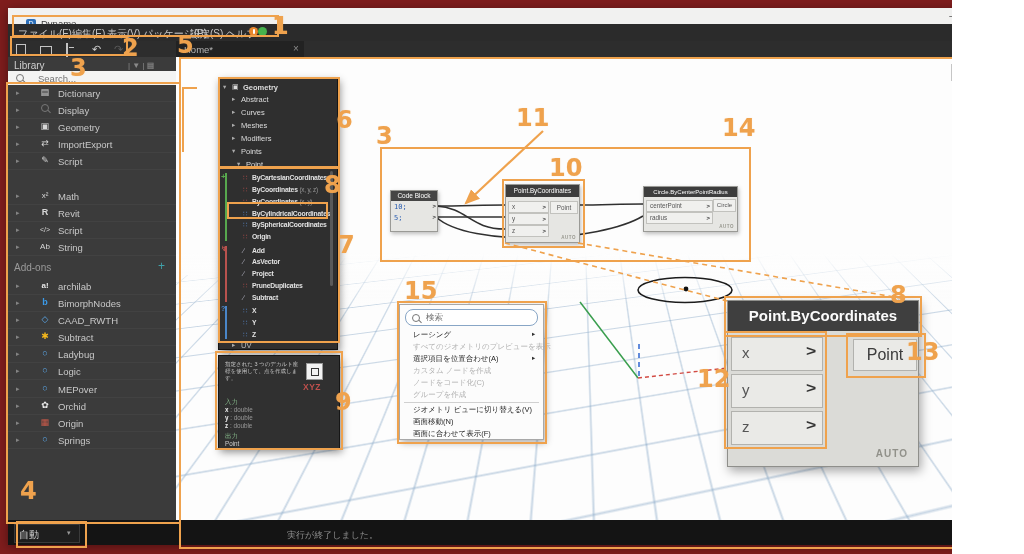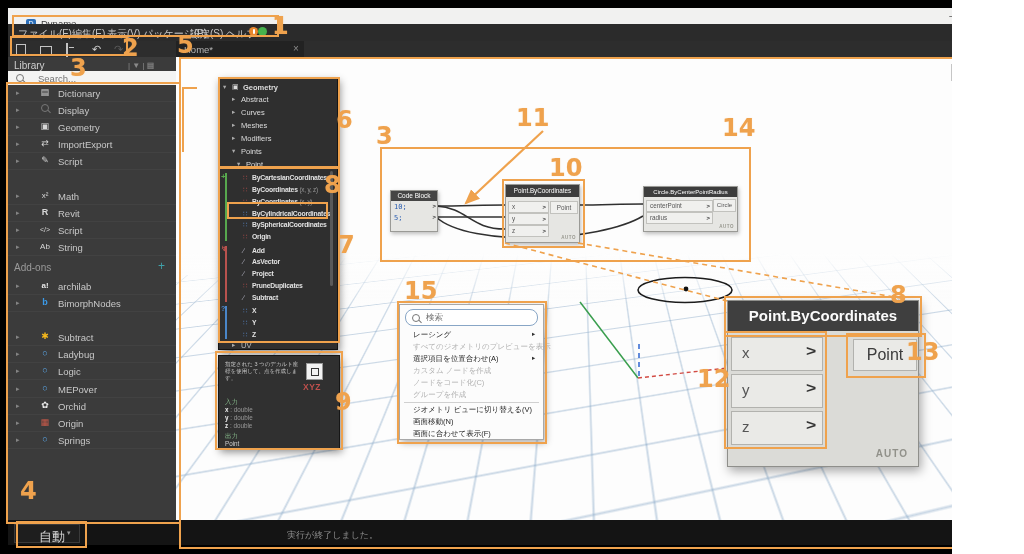--- a/index.html
+++ b/index.html
@@ -1,16 +1,16 @@
 <!DOCTYPE html>
 <html><head>
 <meta charset="utf-8">
 <style>
   html,body{margin:0;padding:0}
-  .stage{position:relative;width:952px;height:554px;background:#000000;font-family:"Liberation Sans",sans-serif;overflow:hidden}
+  .stage{position:relative;width:952px;height:554px;background:#7f1d1d;font-family:"Liberation Sans",sans-serif;overflow:hidden}
   .abs{position:absolute}
   .win{position:absolute;left:8px;top:8px;width:1002px;height:537px;background:#2b2b2b;box-shadow:0 2px 10px rgba(0,0,0,.4)}
   
   .titlebar{position:absolute;left:8px;top:8px;width:1002px;height:16px;background:#f1f1f0;color:#444}
   .logo{position:absolute;left:18px;top:11px;width:10px;height:10px;background:#2d6fb8;color:#fff;font-size:7px;line-height:10px;text-align:center;border-radius:2px}
   .wtitle{position:absolute;left:33px;top:10px;font-size:9.5px;color:#3c3c3c}
   .wc{position:absolute;top:8px;height:16px;width:24px;text-align:center;font-size:10px;line-height:15px;color:#555;cursor:default}
   .wc.min::before{content:"–"} .wc.max::before{content:"□";font-size:8px} .wc.cls::before{content:"×";font-size:11px}
   
   .menubar{position:absolute;left:8px;top:24px;width:1002px;height:17px;background:#2b2b2b}
@@ -54,21 +54,21 @@
   .ic-archilab::before{content:"a!";font-size:8px;font-weight:bold;color:#e6e6e6}
   .ic-bimorph::before{content:"b";font-weight:bold;color:#3b9ae8}
   .ic-hex::before{content:"◇";color:#5aa7e8}
   .ic-gear::before{content:"✱";color:#f5b81c}
   .ic-blue::before{content:"○";color:#5aa7e8}
   .ic-flower::before{content:"✿";color:#e8e8e8}
   .ic-spring::before{content:"▦";color:#c85a4a}
   
   .runbar{position:absolute;left:8px;top:520px;width:1002px;height:25px;background:#141414}
   .mode-dd{position:absolute;left:14px;top:524px;width:64px;height:17px;background:#1e1e1e;border:1px solid #3a3a3a}
-  .mode-dd .mlbl{position:absolute;left:24px;top:3px;font-size:13px;color:#d5d5d5}
+  .mode-dd .mlbl{position:absolute;left:4px;top:3px;font-size:10px;color:#d5d5d5}
   .mode-dd .caret{position:absolute;left:52px;top:4px;font-size:7px;color:#999}.mode-dd .caret::before{content:"▾"}
   .status{position:absolute;left:287px;top:529px;font-size:9px;color:#8d8d8d}
   
   .canvas{position:absolute;left:176px;top:57px;width:833px;height:463px;background:#fdfdfd}
   .gridwrap{position:absolute;left:176px;top:253px;width:833px;height:267px;overflow:hidden;z-index:1}
   .plane{position:absolute;left:-280px;top:-30px;width:1560px;height:760px;transform-origin:50% 0;
     transform:perspective(430px) rotateX(57deg) rotateZ(-11deg);
     background:repeating-linear-gradient(0deg,rgba(128,162,196,.42) 0 1px,transparent 1px 30px),
                repeating-linear-gradient(90deg,rgba(128,162,196,.42) 0 1px,transparent 1px 30px)}
   .gridfade{position:absolute;left:0;top:0;width:100%;height:55px;background:linear-gradient(#fdfdfd,rgba(253,253,253,0))}
@@ -239,20 +239,25 @@
   <span class="addons-plus"></span>
   <div class="lrow" style="top:277px">
       <span class="arr"></span>
       <span class="lic ic-archilab"></span>
       <span class="lbl">archilab</span>
     </div>
   <div class="lrow" style="top:294px">
       <span class="arr"></span>
       <span class="lic ic-bimorph"></span>
       <span class="lbl">BimorphNodes</span>
+    </div>
+  <div class="lrow" style="top:311px">
+      <span class="arr"></span>
+      <span class="lic ic-hex"></span>
+      <span class="lbl">CAAD_RWTH</span>
     </div>
   <div class="lrow" style="top:328px">
       <span class="arr"></span>
       <span class="lic ic-gear"></span>
       <span class="lbl">Subtract</span>
     </div>
   <div class="lrow" style="top:345px">
       <span class="arr"></span>
       <span class="lic ic-blue"></span>
       <span class="lbl">Ladybug</span>

